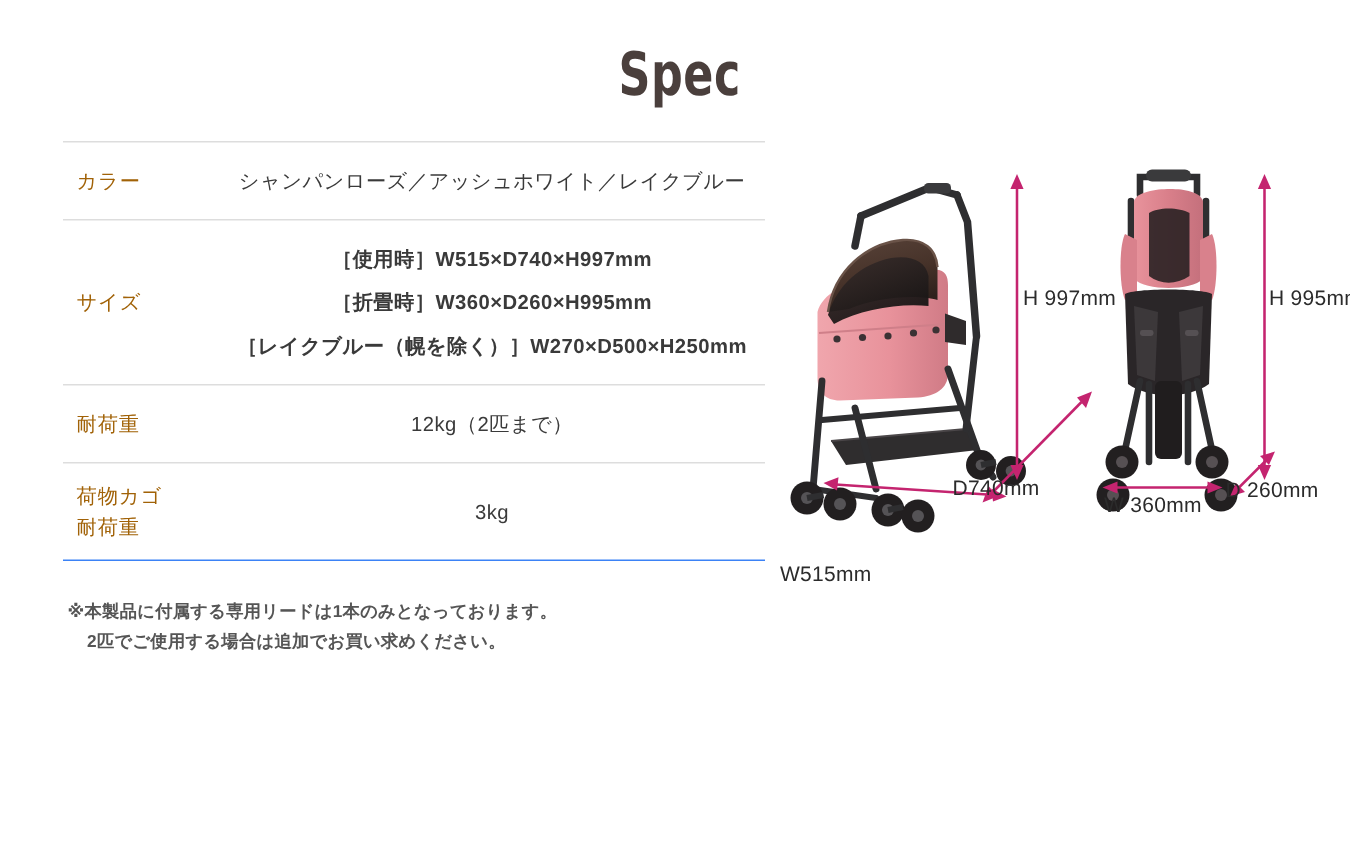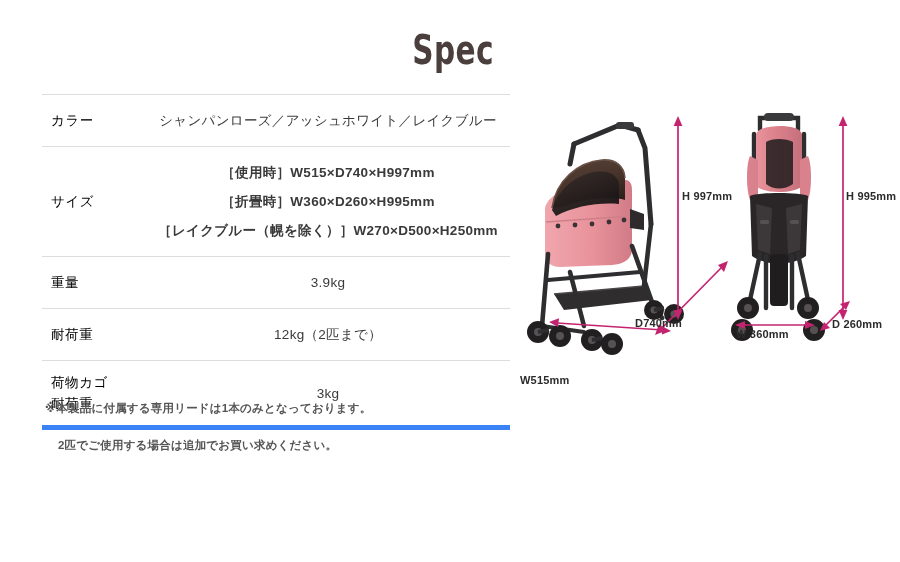--- a/index.html
+++ b/index.html
@@ -44,34 +44,34 @@
     position: absolute;
     left: 42px;
     top: 94px;
     width: 468px;
     border-collapse: collapse;
   }
   .spec-table tr {
     border-top: 1px solid #dddddd;
   }
   .spec-table tr.last-rule {
-    border-bottom: 5px solid #3b82f6;
+    border-bottom: 1px solid #3b82f6;
   }
   .spec-table th,
   .spec-table td {
     padding: 0;
     vertical-align: middle;
     text-align: left;
     font-weight: normal;
   }
   .spec-table th {
     width: 95px;
     padding: 11px 0 11px 9px;
     font-size: 13.5px;
-    color: #000000;
+    color: #a16207;
     letter-spacing: 0.6px;
     line-height: 21px;
     white-space: pre-line;
   }
   .spec-table td {
     padding: 11px 0 11px 0;
     font-size: 13.5px;
     color: #3a3a3a;
     letter-spacing: 0.3px;
     line-height: 29px;
@@ -89,43 +89,42 @@
     top: 398px;
     width: 430px;
     font-size: 11.5px;
     line-height: 20px;
     color: #555555;
     letter-spacing: 0.2px;
     font-weight: bold;
   }
   .footnote div:nth-child(2) {
     padding-left: 13px;
-    margin-top: 17px;
   }
 
   
   .photos {
     position: absolute;
     left: 512px;
     top: 104px;
     width: 388px;
     height: 254px;
   }
   .photo-block {
     position: absolute;
     top: 0;
   }
   .photo-open  { left: 0;   width: 185px; height: 254px; }
   .photo-fold  { left: 208px; width: 120px; height: 254px; }
 
   
   .dim-label {
     position: absolute;
-    font-size: 11px;
-    font-weight: bold;
+    font-size: 14px;
+    font-weight: normal;
     color: #2b2b2b;
     letter-spacing: 0.2px;
     white-space: nowrap;
     text-align: center;
   }
   svg { display: block; overflow: visible; }
 </style>
 </head>
 <body>
 
@@ -141,24 +140,20 @@
       </tr>
       <tr>
         <th>サイズ</th>
         <td>
           <div class="size-lines">
             <div>［使用時］W515×D740×H997mm</div>
             <div>［折畳時］W360×D260×H995mm</div>
             <div>［レイクブルー（幌を除く）］W270×D500×H250mm</div>
           </div>
         </td>
-      </tr>
-      <tr>
-        <th>重量</th>
-        <td>3.9kg</td>
       </tr>
       <tr>
         <th>耐荷重</th>
         <td>12kg（2匹まで）</td>
       </tr>
       <tr class="last-rule">
         <th>荷物カゴ
 耐荷重</th>
         <td>3kg</td>
       </tr>
@@ -347,16 +342,16 @@
       <polygon points="1,8 11,4 11,12" fill="#c4246f"></polygon>
       <polygon points="81,8 71,4 71,12" fill="#c4246f"></polygon>
     </svg>
     <div class="dim-label" style="left:224px; top:224px;">W 360mm</div>
 
     <svg style="position:absolute; left:305px; top:195px;" width="36" height="34" viewBox="0 0 36 34">
       <line x1="27" y1="8" x2="9" y2="26" stroke="#c4246f" stroke-width="1.7"></line>
       <polygon points="33,2 23,5 29,11" fill="#c4246f"></polygon>
       <polygon points="3,32 13,29 7,23" fill="#c4246f"></polygon>
     </svg>
-    <div class="dim-label" style="left:305px; top:214px;margin-left:15px;">D 260mm</div>
+    <div class="dim-label" style="left:305px; top:214px;">D 260mm</div>
 
   </div>
 </div>
 
 </body></html>

